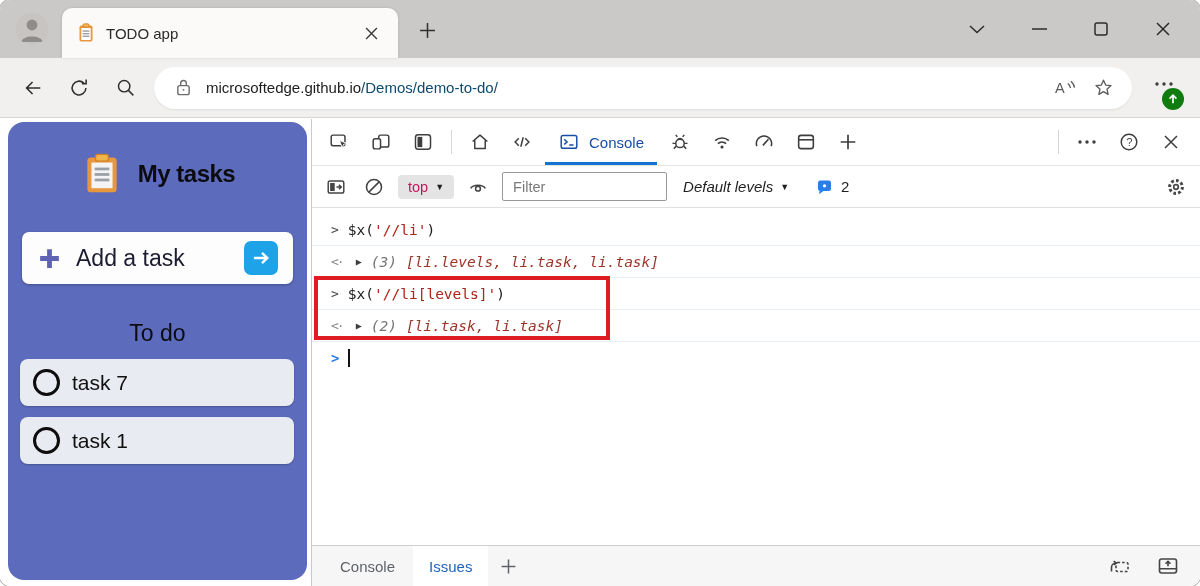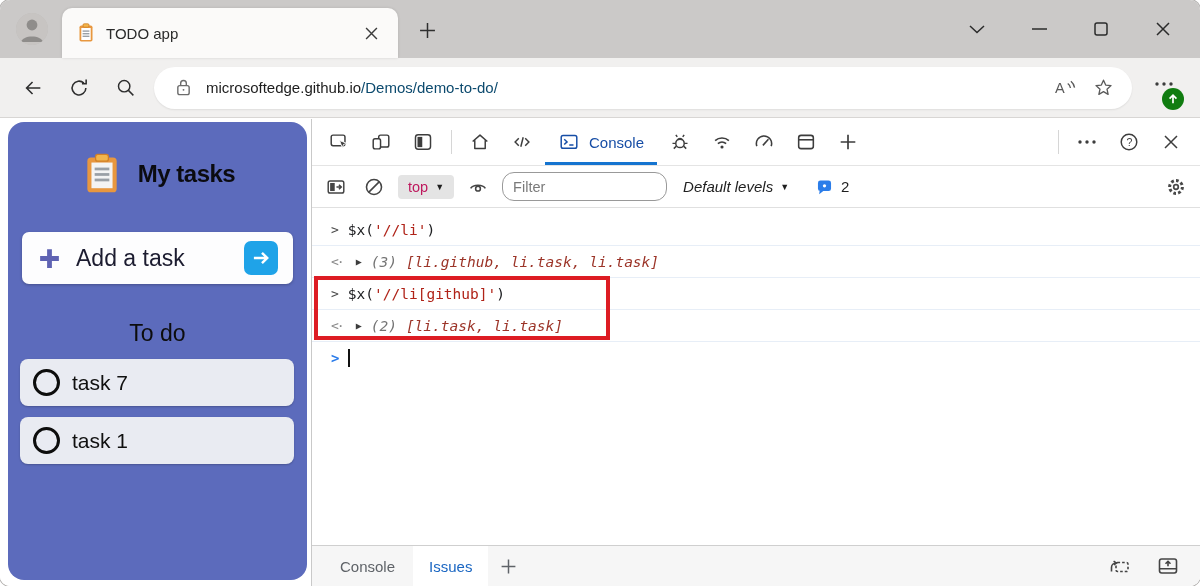--- a/index.html
+++ b/index.html
@@ -80,21 +80,21 @@
   .dt-tab-label { font-size:15px; color:#174ea6; }
   .dt-right { margin-left:auto; display:flex; align-items:stretch; padding-right:8px; }
 
   .dt-ctoolbar { height:42px; display:flex; align-items:center; gap:10px; padding:0 10px;
                  border-bottom:1px solid #e0e0e0; }
   .ct-ibtn { width:28px; height:28px; display:flex; align-items:center; justify-content:center; color:#444; }
   .ctx-pill { display:flex; align-items:center; gap:7px; background:#e4e4e4; border-radius:4px;
               padding:4px 10px; }
   .ctx-label { font-size:14.5px; color:#be185d; }
   .caret { font-size:9px; color:#1f1f1f; }
-  .filter-input { width:165px; height:29px; border:1px solid #999; border-radius:12px; padding:0 10px;
+  .filter-input { width:165px; height:29px; border:1px solid #999; border-radius:2px; padding:0 10px;
                   font-size:14.5px; font-family:"Liberation Sans",sans-serif; color:#222; outline:none; }
   .filter-input::placeholder { color:#7a7a7a; }
   .levels { display:flex; align-items:center; gap:7px; margin-left:6px; }
   .levels-label { font-size:15px; color:#1f1f1f;font-style:italic; }
   .msg-count { display:flex; align-items:center; gap:7px; margin-left:16px; }
   .msg-num { font-size:15px; color:#1f1f1f; }
   .gear-btn { margin-left:auto; }
 
   .console-area { flex:1; position:relative; padding-top:6px;
                   font-family:"DejaVu Sans Mono", monospace; font-size:14.5px; overflow:hidden; }
@@ -413,25 +413,25 @@
 
       <div class="console-area">
         <div class="entry">
           <span class="cmd-chevron">&gt;</span>
           <span class="cmd-text"><span>$x(</span><span class="str">'//li'</span><span>)</span></span>
         </div>
         <div class="entry">
           <span class="ret-arrow">&lt;·</span>
           <span class="tri">▶</span>
           <span class="res-count">(3)</span>
-          <span class="res-preview">[li.github, li.task, li.task]</span>
+          <span class="res-preview">[li.levels, li.task, li.task]</span>
         </div>
         <div class="entry">
           <span class="cmd-chevron">&gt;</span>
-          <span class="cmd-text"><span>$x(</span><span class="str">'//li[github]'</span><span>)</span></span>
+          <span class="cmd-text"><span>$x(</span><span class="str">'//li[levels]'</span><span>)</span></span>
         </div>
         <div class="entry">
           <span class="ret-arrow">&lt;·</span>
           <span class="tri">▶</span>
           <span class="res-count">(2)</span>
           <span class="res-preview">[li.task, li.task]</span>
         </div>
         <div class="prompt">
           <span class="prompt-chevron">&gt;</span>
           <span class="cursor-bar"></span>

